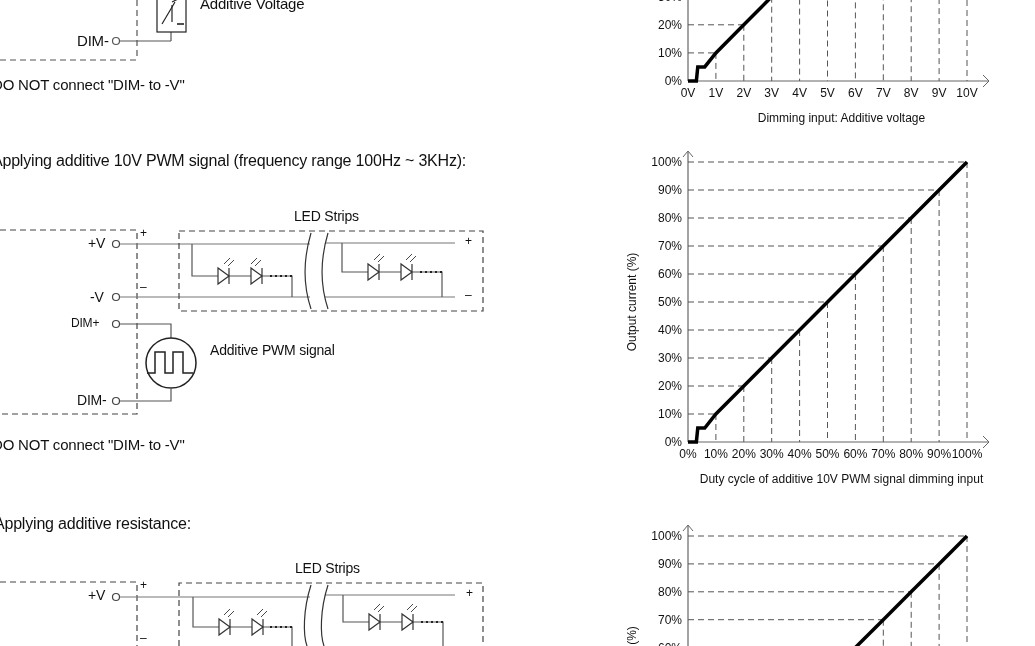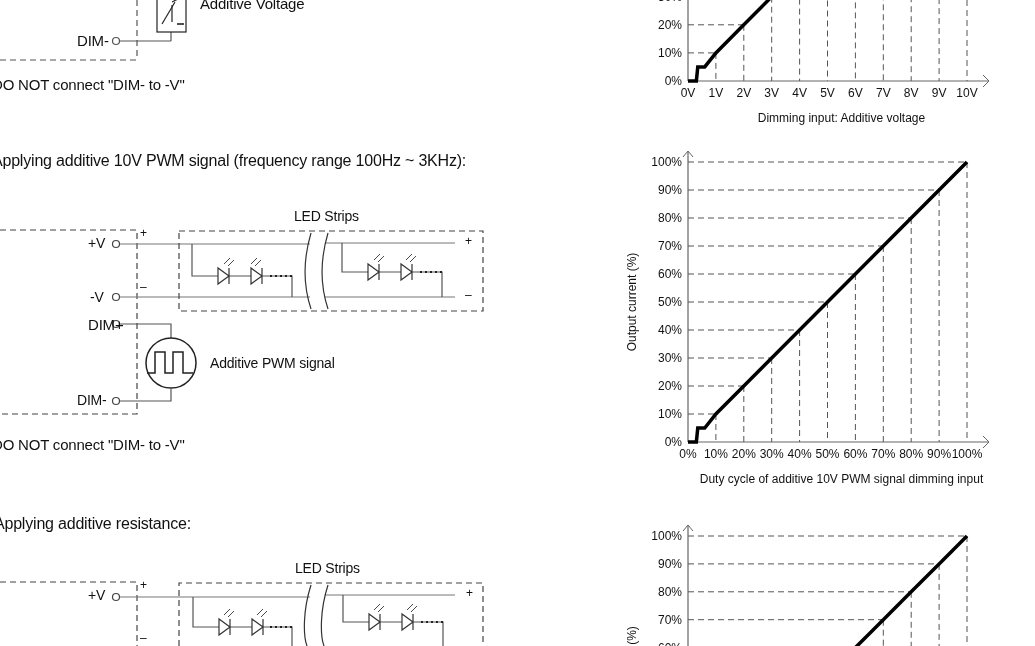--- a/index.html
+++ b/index.html
@@ -87,27 +87,27 @@
 </svg>
 
 <div class="abs txt" style="left:200px;top:-5px;">Additive Voltage</div>
 <div class="abs txt" style="left:77px;top:32px;">DIM-</div>
 <div class="abs txt" style="left:-8px;top:76px;">DO NOT connect "DIM- to -V"</div>
 
 <div class="abs txt" style="left:-8px;top:152px;font-size:16px;">Applying additive 10V PWM signal (frequency range 100Hz ~ 3KHz):</div>
 <div class="abs txt" style="left:294px;top:208px;font-size:14px;">LED Strips</div>
 <div class="abs txt" style="left:88px;top:235px;font-size:14px;">+V</div>
 <div class="abs txt" style="left:90px;top:289px;font-size:14px;">-V</div>
-<div class="abs txt" style="left:88px;top:316px;font-size:15px;">DIM+</div>
+<div class="abs txt" style="left:71px;top:316px;font-size:12px;">DIM+</div>
 <div class="abs txt" style="left:77px;top:392px;font-size:14px;">DIM-</div>
 <div class="abs small" style="left:140px;top:226px;">+</div>
 <div class="abs small" style="left:140px;top:280px;">–</div>
 <div class="abs small" style="left:465px;top:234px;">+</div>
 <div class="abs small" style="left:465px;top:288px;">–</div>
-<div class="abs txt" style="left:210px;top:355px;font-size:14px;">Additive PWM signal</div>
+<div class="abs txt" style="left:210px;top:342px;font-size:14px;">Additive PWM signal</div>
 <div class="abs txt" style="left:-8px;top:436px;">DO NOT connect "DIM- to -V"</div>
 
 <div class="abs txt" style="left:-6px;top:515px;font-size:16px;">Applying additive resistance:</div>
 <div class="abs txt" style="left:295px;top:560px;font-size:14px;">LED Strips</div>
 <div class="abs txt" style="left:88px;top:587px;font-size:14px;">+V</div>
 <div class="abs small" style="left:140px;top:578px;">+</div>
 <div class="abs small" style="left:140px;top:631px;">–</div>
 <div class="abs small" style="left:466px;top:586px;">+</div>
 
 <svg id="charts" width="1035" height="646">

